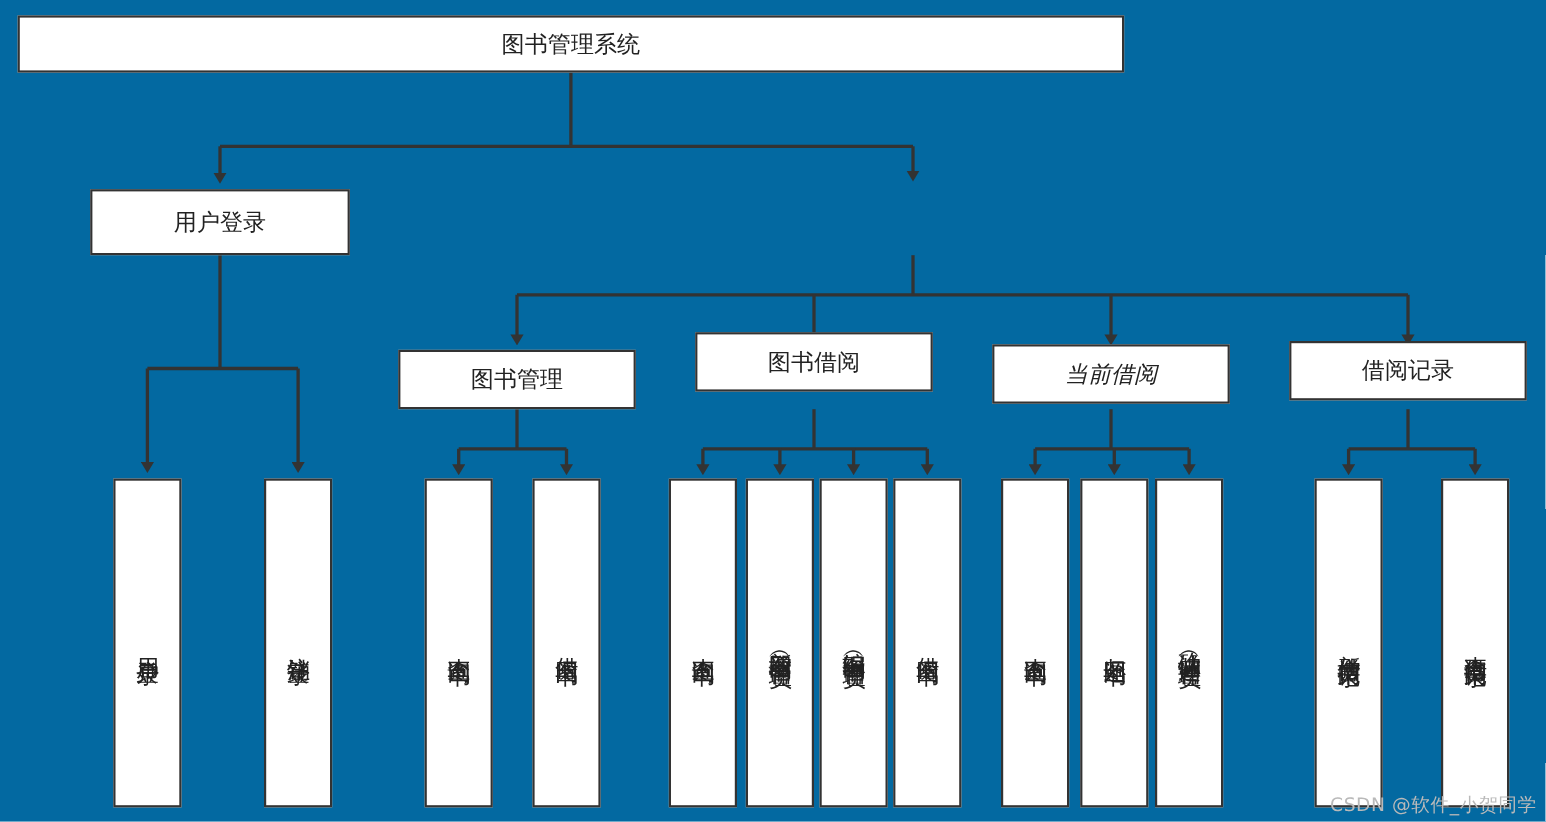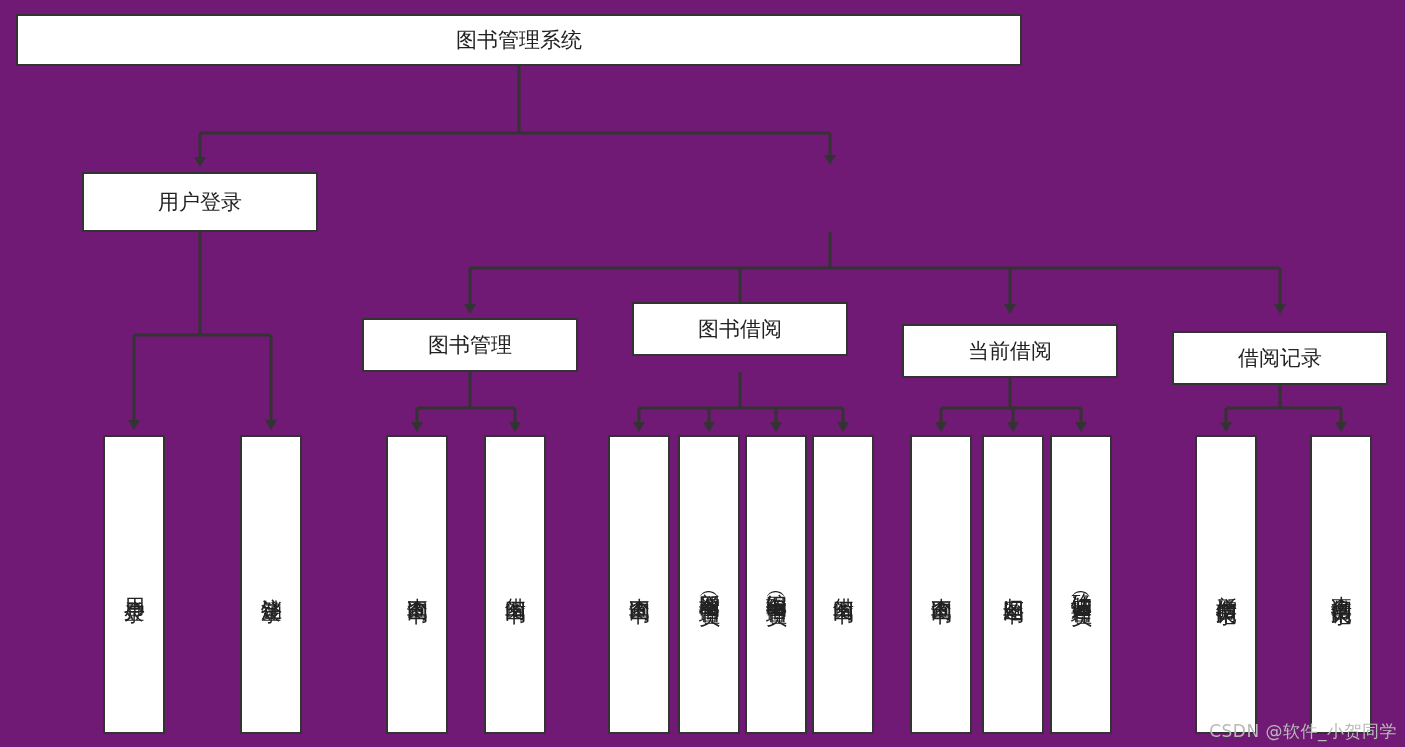--- a/index.html
+++ b/index.html
@@ -7,21 +7,21 @@
     padding: 0;
     background: #ffffff;
   }
   body {
     font-family: "DejaVu Sans", "Liberation Sans", sans-serif;
   }
   #canvas {
     position: relative;
     width: 1405px;
     height: 747px;
-    background: #701a75;
+    background: #0369a1;
     overflow: hidden;
   }
   .node {
     position: absolute;
     box-sizing: border-box;
     border: 2px solid #333333;
     background: #ffffff;
     display: flex;
     align-items: center;
     justify-content: center;
@@ -129,24 +129,24 @@
   <div class="node horiz" id="n-l2-0" style="left: 82px; top: 172px; width: 236px; height: 60px;">
     <span class="label">用户登录</span>
   </div>
 
   <div class="node horiz" id="n-l3-0" style="left: 362px; top: 318px; width: 216px; height: 54px;">
     <span class="label">图书管理</span>
   </div>
   <div class="node horiz" id="n-l3-1" style="left: 632px; top: 302px; width: 216px; height: 54px;">
     <span class="label">图书借阅</span>
   </div>
-  <div class="node horiz" id="n-l3-2" style="left: 902px; top: 324px; width: 216px; height: 54px;">
+  <div class="node horiz" id="n-l3-2" style="left: 902px; top: 313px; width: 216px; height: 54px; font-style: italic;">
     <span class="label">当前借阅</span>
   </div>
-  <div class="node horiz" id="n-l3-3" style="left: 1172px; top: 331px; width: 216px; height: 54px;">
+  <div class="node horiz" id="n-l3-3" style="left: 1172px; top: 310px; width: 216px; height: 54px;">
     <span class="label">借阅记录</span>
   </div>
 
   <div class="node vert" id="n-leaf-0" style="left: 103px; top: 435px; width: 62px; height: 299px;">
     <span class="label">用户登录</span>
   </div>
   <div class="node vert" id="n-leaf-1" style="left: 240px; top: 435px; width: 62px; height: 299px;">
     <span class="label">注销登录</span>
   </div>
   <div class="node vert" id="n-leaf-2" style="left: 386px; top: 435px; width: 62px; height: 299px;">

